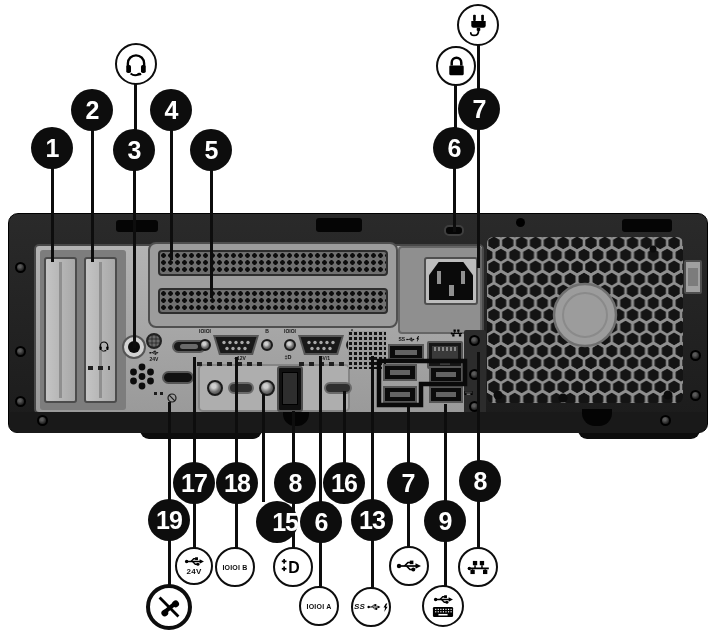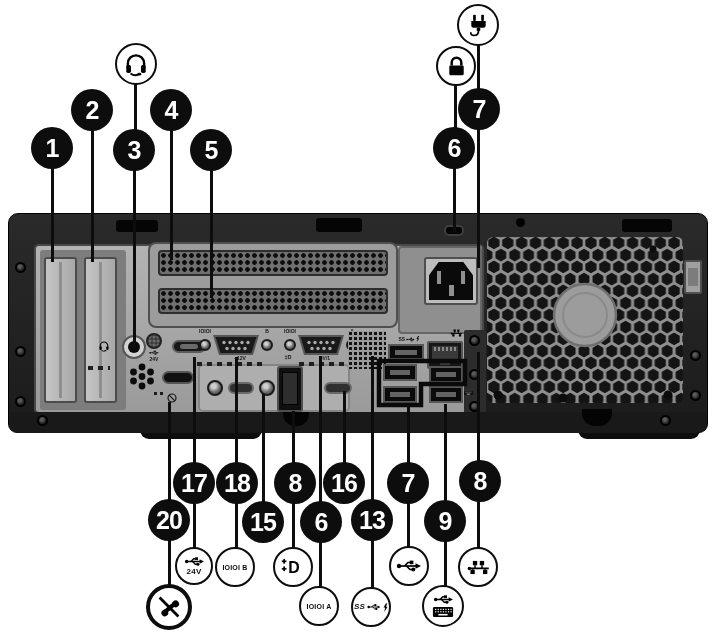--- a/index.html
+++ b/index.html
@@ -359,31 +359,31 @@
     </div>
   <div class="co" style="left:323px;top:462px;">
       <span>16</span>
     </div>
   <div class="co" style="left:300px;top:501px;">
       <span>6</span>
     </div>
   <div class="co" style="left:274px;top:462px;">
       <span>8</span>
     </div>
-  <div class="co" style="left:242px;top:501px;">
+  <div class="co" style="left:256px;top:501px;justify-content:flex-end;">
       <span>15</span>
     </div>
   <div class="co" style="left:216px;top:462px;">
       <span>18</span>
     </div>
   <div class="co" style="left:173px;top:462px;">
       <span>17</span>
     </div>
   <div class="co" style="left:148px;top:499px;">
-      <span>20</span>
+      <span>19</span>
     </div>
 
   <div class="badge" style="left:115px;top:43px;width:42px;height:42px;">
     <svg width="26" height="26" viewBox="0 0 24 24">
         <use href="#hs"></use>
       </svg>
   </div>
 
   <div class="badge" style="left:457px;top:4px;width:42px;height:42px;">
     <svg width="27" height="27" viewBox="0 0 30 30">

